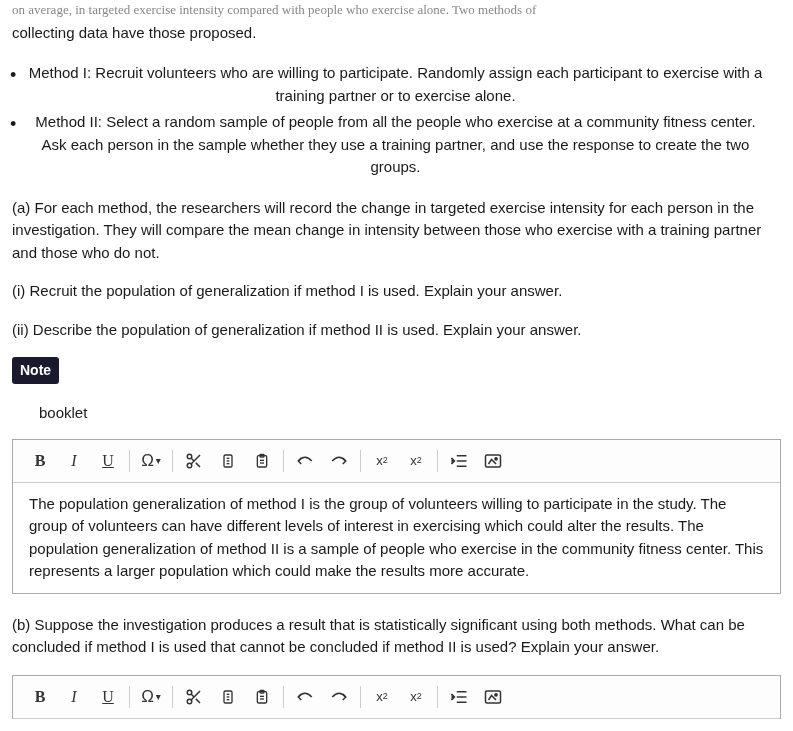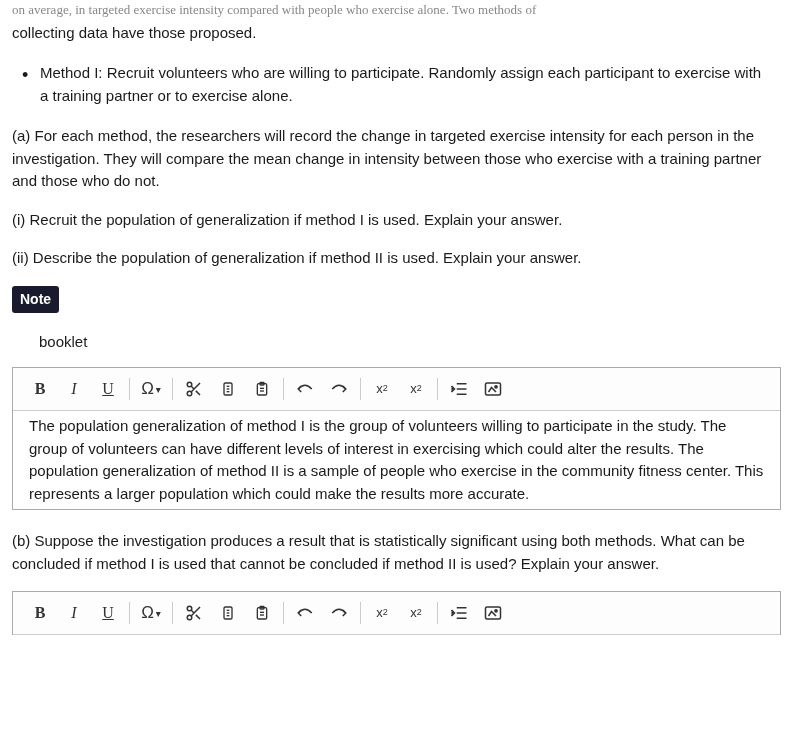--- a/index.html
+++ b/index.html
@@ -21,22 +21,23 @@
       font-size: 13px;
       overflow: hidden;
       white-space: nowrap;
       margin-bottom: 2px;
       font-family: Liberation Serif, serif;
     }
     .intro-text {
       margin-bottom: 18px;
     }
     .bullet-list {
-      margin-left: 28px;
+      margin-left: 16px;
       margin-bottom: 18px;
+      text-align: center;
     }
     .bullet-item {
       position: relative;
       margin-bottom: 4px;
       padding-right: 18px;
     }
     .bullet-item::before {
       content: "•";
       position: absolute;
       left: -18px;
@@ -100,35 +101,36 @@
     }
     .tb-bold { font-weight: bold; font-family: Georgia, serif; }
     .tb-italic { font-style: italic; font-family: Georgia, serif; }
     .tb-underline { text-decoration: underline; font-family: Georgia, serif; }
     .tb-omega { font-size: 17px; }
     .chevron { font-size: 10px; margin-left: 2px; }
     .sup-btn { font-size: 13px; }
     .sup-btn sup { font-size: 9px; }
     .sup-btn sub { font-size: 9px; }
     .editor-content {
-      padding: 4px 16px;
+      padding: 10px 16px;
       min-height: 80px;
       font-size: 15px;
       line-height: 1.5;
     }
     svg { display: block; }
   </style>
 </head>
 <body>
 
 <div class="cutoff-text">on average, in targeted exercise intensity compared with people who exercise alone. Two methods of</div>
 <div class="intro-text">collecting data have those proposed.</div>
 
 <div class="bullet-list">
   <div class="bullet-item">Method I: Recruit volunteers who are willing to participate. Randomly assign each participant to exercise with a training partner or to exercise alone.</div>
+  <div class="bullet-item">Method II: Select a random sample of people from all the people who exercise at a community fitness center. Ask each person in the sample whether they use a training partner, and use the response to create the two groups.</div>
 </div>
 
 <div class="paragraph">(a) For each method, the researchers will record the change in targeted exercise intensity for each person in the investigation. They will compare the mean change in intensity between those who exercise with a training partner and those who do not.</div>
 <div class="paragraph">(i) Recruit the population of generalization if method I is used. Explain your answer.</div>
 <div class="paragraph">(ii) Describe the population of generalization if method II is used. Explain your answer.</div>
 
 <div class="note-line">
   <span class="note-badge">Note</span>
 </div>
 <div class="booklet">booklet</div>

